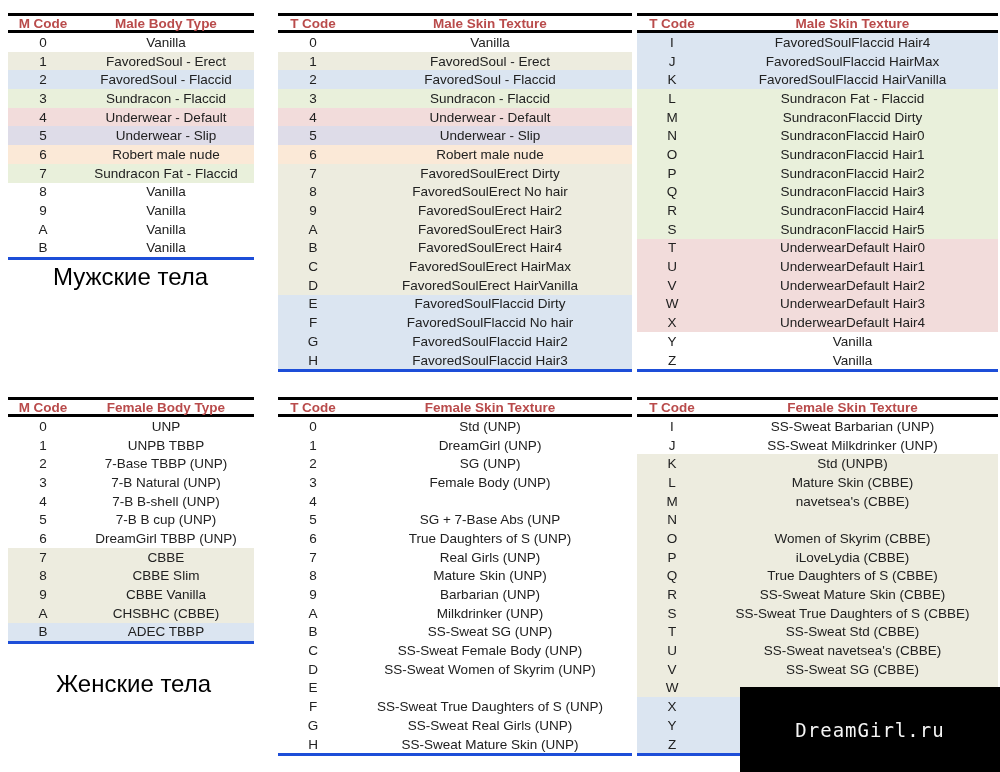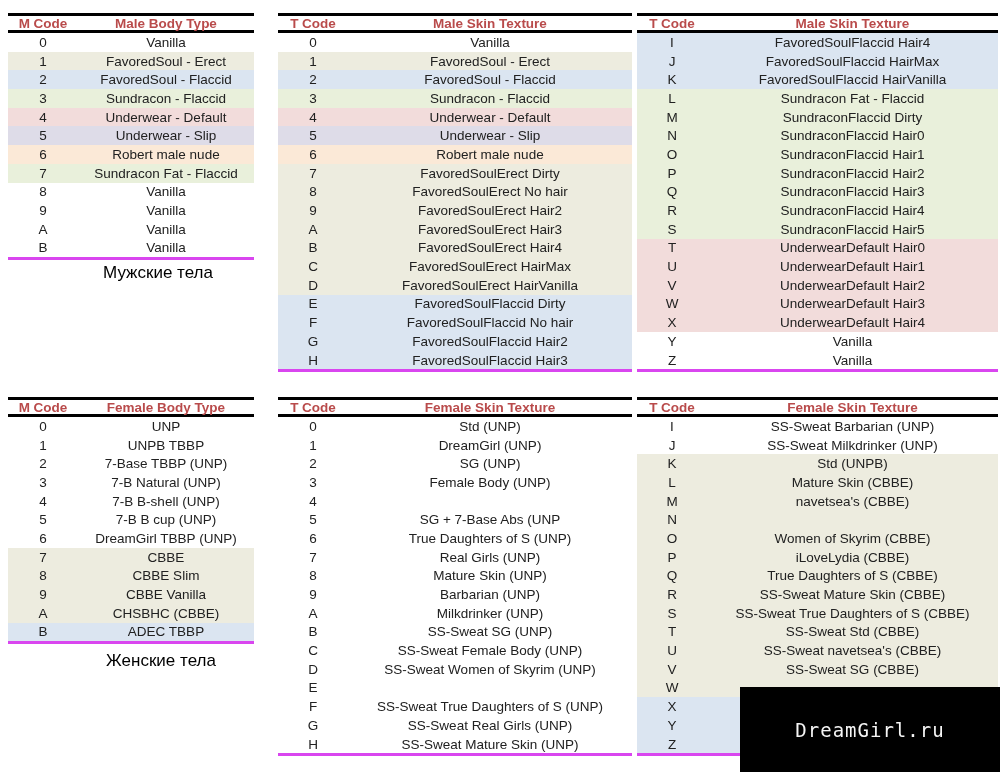--- a/index.html
+++ b/index.html
@@ -5,21 +5,21 @@
   * { margin:0; padding:0; box-sizing:border-box; }
   html,body { background:#ffffff; }
   .page {
     position:relative; width:1000px; height:772px;
     background:#ffffff; overflow:hidden;
     font-family:"Liberation Sans", sans-serif;
   }
   .dtable {
     position:absolute;
     border-top:3px solid #000;
-    border-bottom:3px solid #d946ef;
+    border-bottom:3px solid #1d4ed8;
     background:#a21caf;
   }
   .dtable .hdr {
     display:flex; align-items:center; height:17px;
     border-bottom:3px solid #000;
     font-weight:bold; font-size:13.5px; color:#b94b4b;
     background:#fff;
   }
   .dtable .row {
     display:flex; align-items:center; height:18.7px;
@@ -29,25 +29,25 @@
   .val-col  { flex:1; text-align:center; white-space:nowrap; overflow:hidden; }
 
   .t-male-body        { left:8px;   top:13px;  width:246px; }
   .t-male-skin-left   { left:278px; top:13px;  width:354px; }
   .t-male-skin-right  { left:637px; top:13px;  width:361px; }
   .t-female-body      { left:8px;   top:397px; width:246px; }
   .t-female-skin-left { left:278px; top:397px; width:354px; }
   .t-female-skin-right{ left:637px; top:397px; width:361px; }
 
   .sec-label {
-    position:absolute; width:210px; text-align:center;
-    font-size:17px; color:#000;
+    position:absolute; width:210px; 
+    font-size:24px; color:#000;
   }
   .sec-label.male   { left:53px; top:263px; }
-  .sec-label.female { left:56px; top:651px; }
+  .sec-label.female { left:56px; top:670px; }
 
   .watermark {
     position:absolute; left:740px; top:687px; right:0; bottom:0;
     background:#000; z-index:5;
     display:flex; align-items:center; justify-content:center;
   }
   .watermark span {
     color:#f5f5f5; font-family:"DejaVu Sans Mono", monospace;
     font-size:19px; letter-spacing:1px;
   }

